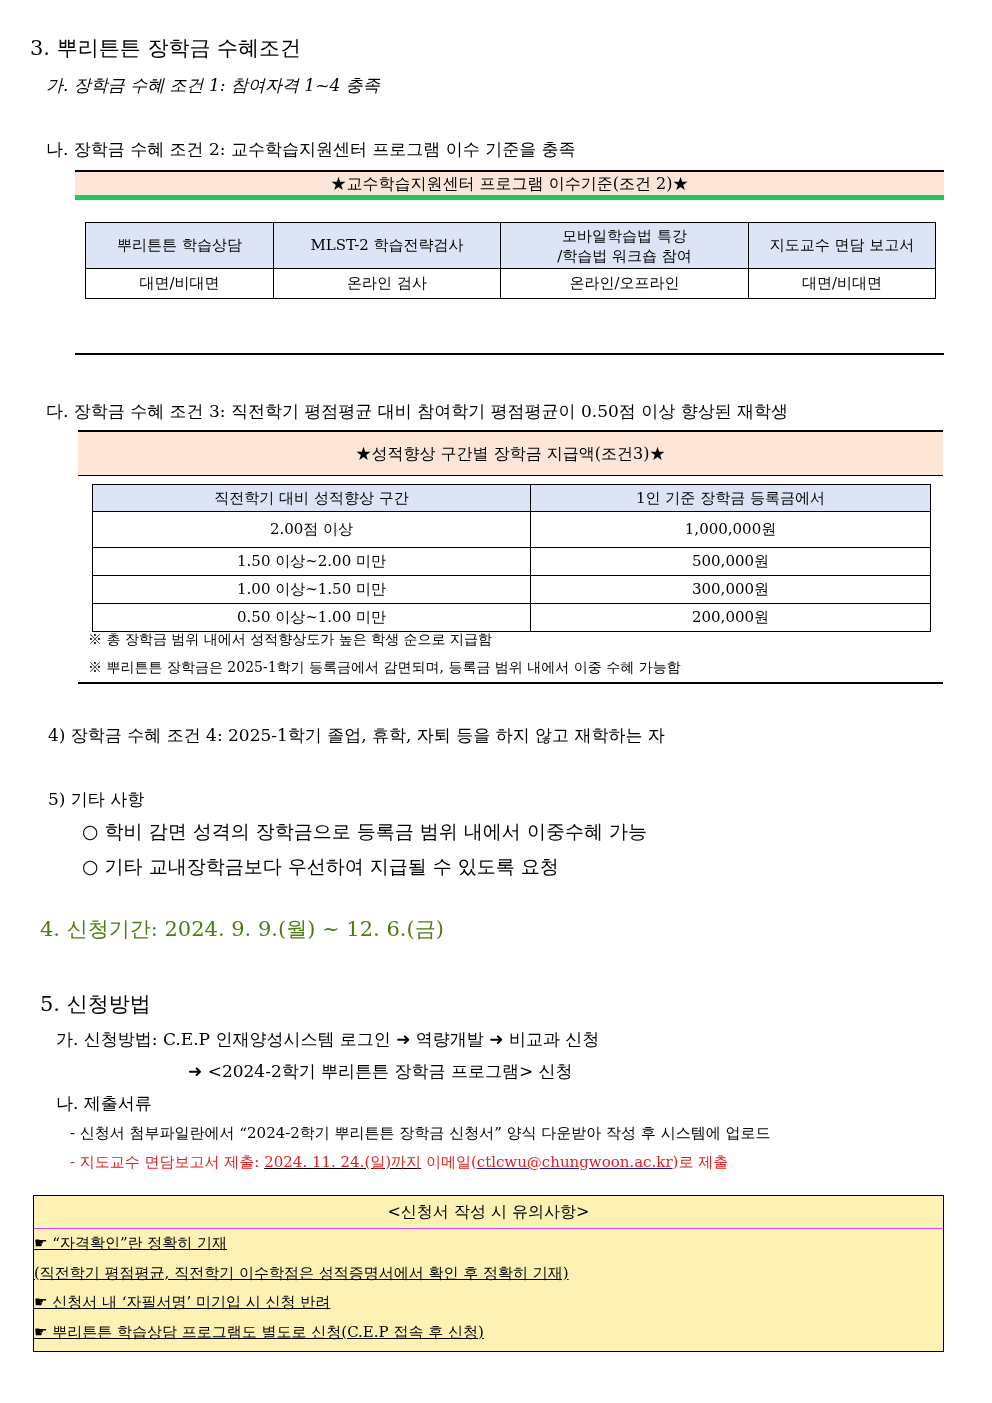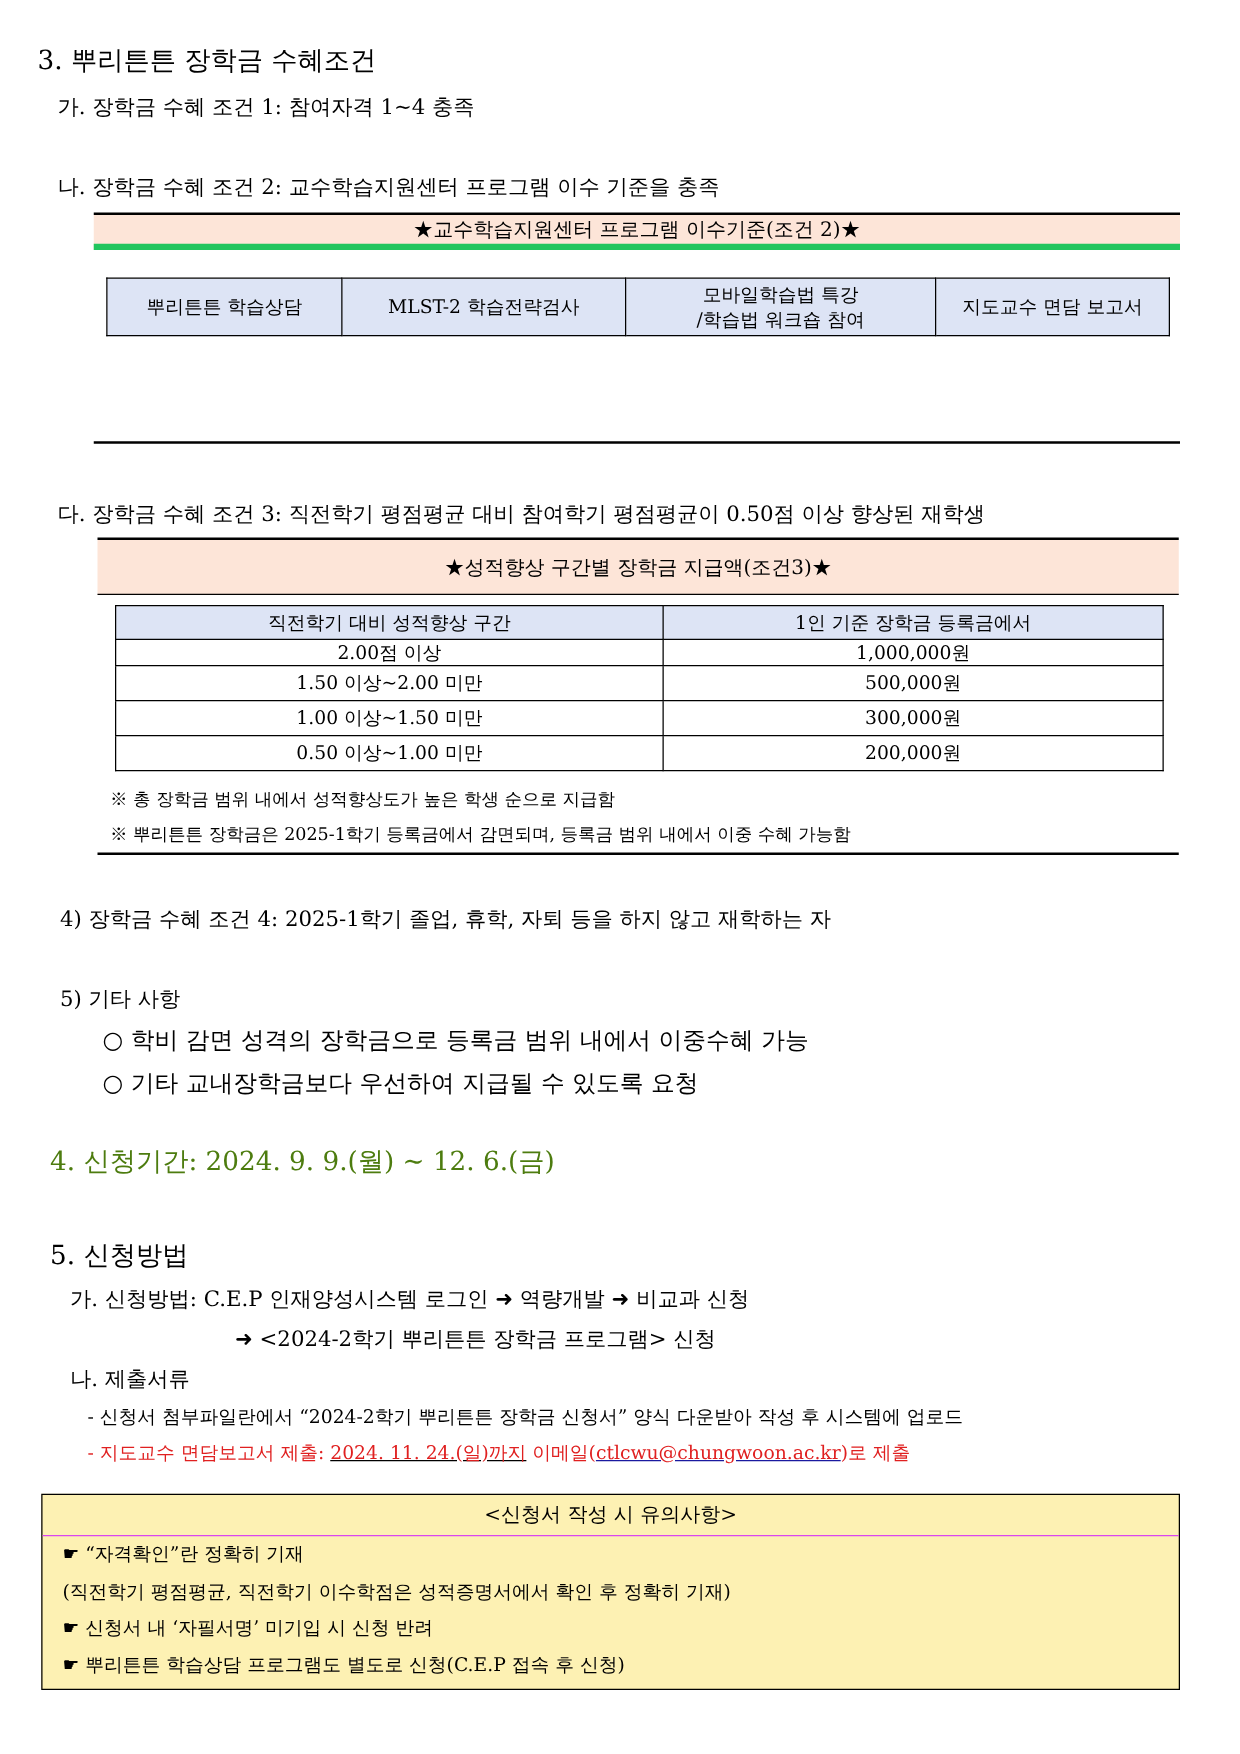--- a/index.html
+++ b/index.html
@@ -15,59 +15,65 @@
   .ublue { text-decoration:underline; text-decoration-color:#1a1aa0; }
   table { border-collapse:collapse; position:absolute; font-size:15px; }
   td, th { border:1px solid #000; text-align:center; font-weight:normal; padding:0; }
   th { background:#dde4f5; }
   .banner { position:absolute; background:#fde5d8; text-align:center; font-size:16px; }
   .rule { position:absolute; background:#000; }
   .notebox { position:absolute; left:33px; top:1195px; width:911px; height:157px;
              background:#fdf1b3; border:1px solid #000; box-sizing:border-box; }
   .notebox .hdr { height:32px; border-bottom:1px solid #d946ef; text-align:center;
                   line-height:32px; font-size:16px; }
-  .notebox .ln { height:29.5px; line-height:29.5px; font-size:15px; padding-left:16px; white-space:nowrap; }
+  .notebox .ln { height:29.5px; line-height:29.5px; font-size:15px; padding-left:0; white-space:nowrap;text-decoration:underline; }
 </style>
 </head>
 <body>
 
 <div class="abs h1" style="left:30px; top:34px;">3. 뿌리튼튼 장학금 수혜조건</div>
-<div class="abs h2" style="left:46px; top:74px;">가. 장학금 수혜 조건 1: 참여자격 1~4 충족</div>
+<div class="abs h2" style="left:46px; top:74px;font-style:italic;">가. 장학금 수혜 조건 1: 참여자격 1~4 충족</div>
 <div class="abs h2" style="left:46px; top:138px;">나. 장학금 수혜 조건 2: 교수학습지원센터 프로그램 이수 기준을 충족</div>
 
 <div class="rule" style="left:75px; top:170px; width:869px; height:2px;"></div>
 <div class="banner" style="left:75px; top:172px; width:869px; height:23px; line-height:23px; border-bottom:5px solid #22c55e;">★교수학습지원센터 프로그램 이수기준(조건 2)★</div>
 
 <table style="left:85px; top:222px; width:851px;">
   <tbody>
       <tr style="height:46px;">
     <th style="width:187px;">뿌리튼튼 학습상담</th>
     <th style="width:226px;">MLST-2 학습전략검사</th>
     <th style="width:247px; line-height:20px;">
       <span>모바일학습법 특강</span><br>
       <span>/학습법 워크숍 참여</span>
     </th>
     <th>지도교수 면담 보고서</th>
   </tr>
+  <tr style="height:30px;">
+    <td>대면/비대면</td>
+    <td>온라인 검사</td>
+    <td>온라인/오프라인</td>
+    <td>대면/비대면</td>
+  </tr>
 </tbody>
   </table>
 <div class="rule" style="left:75px; top:353px; width:869px; height:2px;"></div>
 
 <div class="abs h2" style="left:46px; top:400px;">다. 장학금 수혜 조건 3: 직전학기 평점평균 대비 참여학기 평점평균이 0.50점 이상 향상된 재학생</div>
 
 <div class="rule" style="left:78px; top:430px; width:865px; height:2px;"></div>
 <div class="banner" style="left:78px; top:432px; width:865px; height:43px; line-height:43px; border-bottom:1px solid #000;">★성적향상 구간별 장학금 지급액(조건3)★</div>
 
 <table style="left:92px; top:484px; width:839px;">
   <tbody>
       <tr style="height:27px;">
     <th style="width:437px;">직전학기 대비 성적향상 구간</th>
     <th>1인 기준 장학금 등록금에서</th>
   </tr>
-  <tr style="height:21px;">
+  <tr style="height:36px;">
     <td>2.00점 이상</td>
     <td>1,000,000원</td>
   </tr>
   <tr style="height:28px;">
     <td>1.50 이상~2.00 미만</td>
     <td>500,000원</td>
   </tr>
   <tr style="height:28px;">
     <td>1.00 이상~1.50 미만</td>
     <td>300,000원</td>

